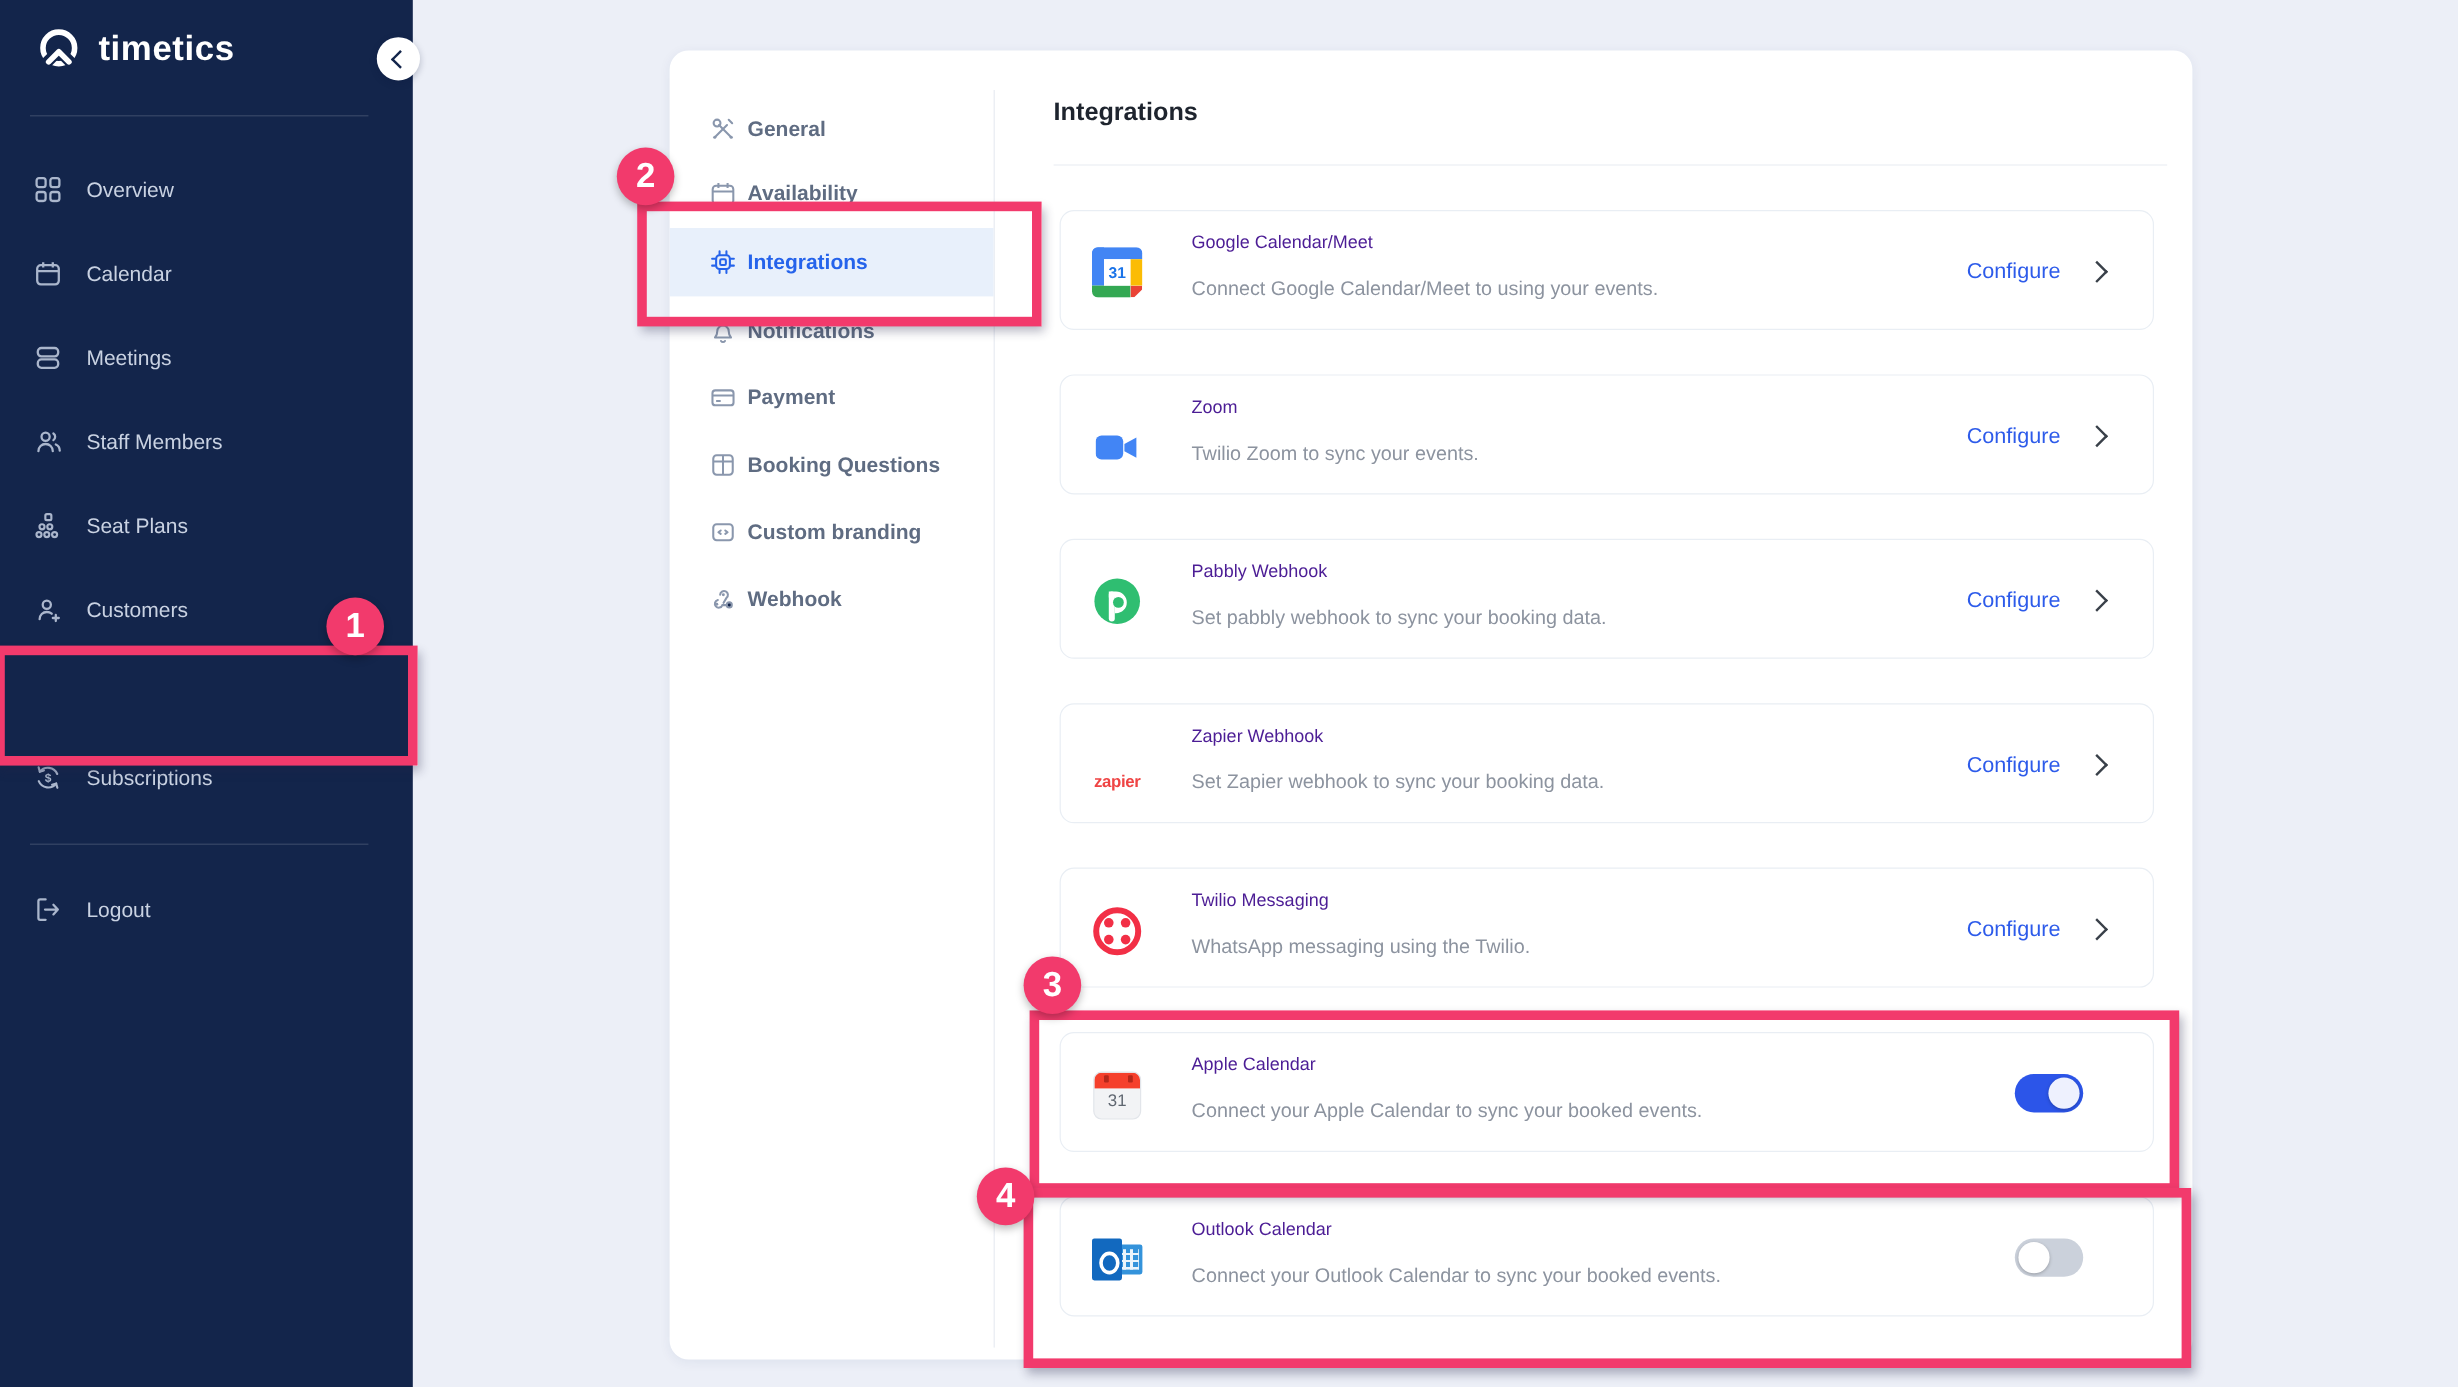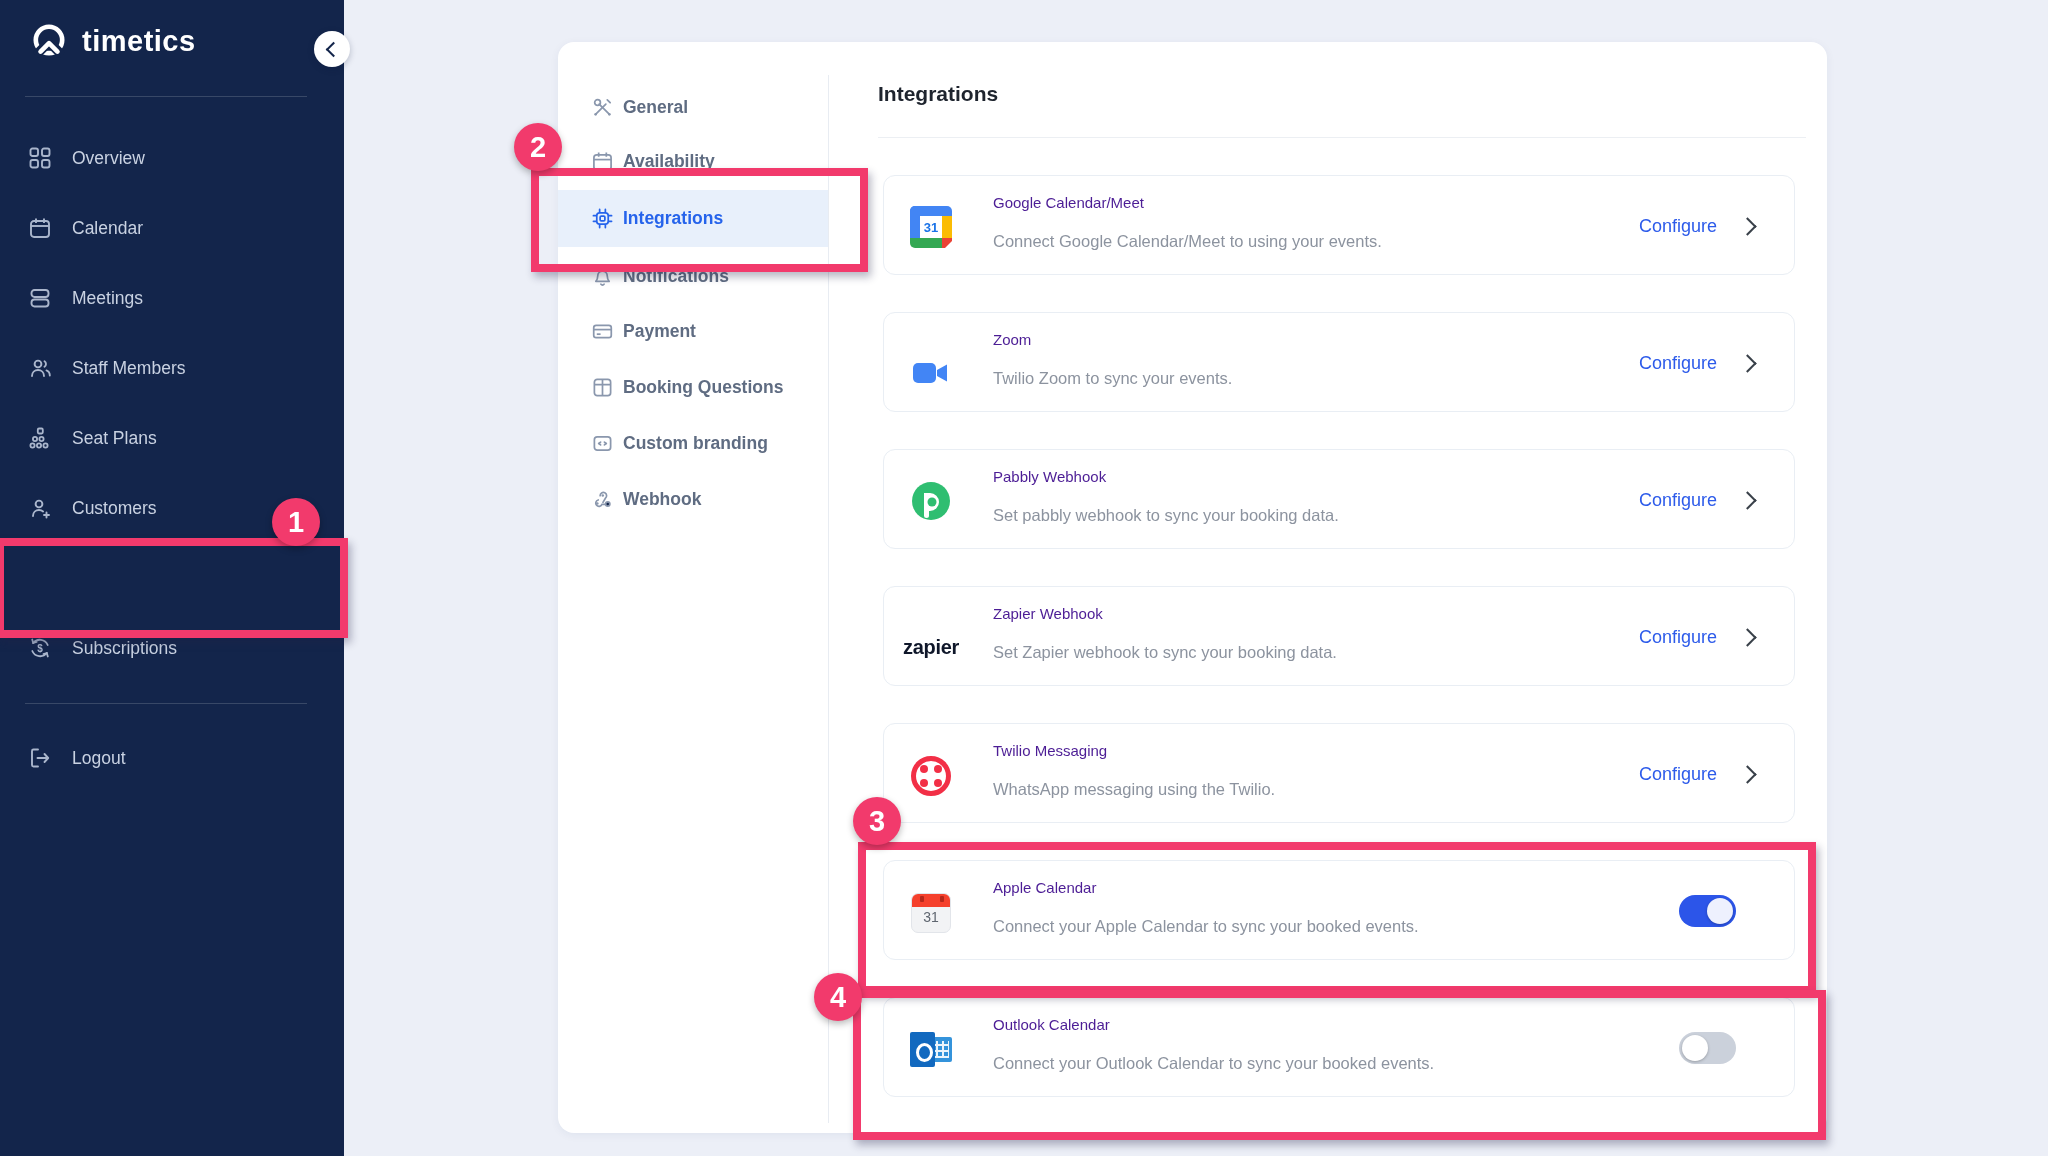--- a/index.html
+++ b/index.html
@@ -56,21 +56,21 @@
   
   .gcal{position:relative;width:42px;height:42px;border-radius:5px;overflow:hidden;background:#FFFFFF;}
   .gcal .b-top{position:absolute;left:0;top:0;width:42px;height:10px;background:#4285F4;}
   .gcal .b-left{position:absolute;left:0;top:0;width:10px;height:32px;background:#4285F4;}
   .gcal .y-right{position:absolute;left:32px;top:10px;width:10px;height:22px;background:#FBBC04;}
   .gcal .g-bottom{position:absolute;left:0;top:32px;width:32px;height:10px;background:#34A853;}
   .gcal .r-corner{position:absolute;left:32px;top:32px;width:10px;height:10px;background:#EA4335;
     clip-path:polygon(0 0,100% 0,100% 30%,30% 100%,0 100%);}
   .gcal .g-day{position:absolute;left:10px;top:10px;width:22px;height:22px;background:#FFFFFF;color:#1A73E8;
     font-size:13px;font-weight:700;display:flex;align-items:center;justify-content:center;}
-  .zapier-logo{color:#0f172a;font-size:20px;font-weight:700;letter-spacing:-.3px;}
+  .zapier-logo{color:#ef4444;font-size:14px;font-weight:700;letter-spacing:-.3px;}
   .twilio{width:30px;height:30px;border:5px solid #F22F46;border-radius:50%;position:relative;}
   .twilio i{position:absolute;width:8px;height:8px;border-radius:50%;background:#F22F46;}
   .twilio .d1{left:4px;top:4px}.twilio .d2{right:4px;top:4px}.twilio .d3{left:4px;bottom:4px}.twilio .d4{right:4px;bottom:4px}
   .acal{position:relative;width:40px;height:40px;border-radius:7px;overflow:hidden;background:#F2F3F5;border:1px solid #E2E5EA;box-sizing:border-box;}
   .acal .ahead{position:absolute;left:0;top:0;width:40px;height:13px;background:#F5402C;}
   .acal .tab{position:absolute;top:2px;width:4px;height:6px;background:#B5271A;border-radius:1px;}
   .acal .t1{left:8px}.acal .t2{left:28px}
   .acal .aday{position:absolute;left:0;top:15px;width:100%;text-align:center;color:#5F6670;font-size:14px;font-weight:500;}
   .outlook{position:relative;width:46px;height:40px;}
   .outlook .back{position:absolute;left:19px;top:7px;width:25px;height:25px;background:#3493DB;border-radius:2px;}

